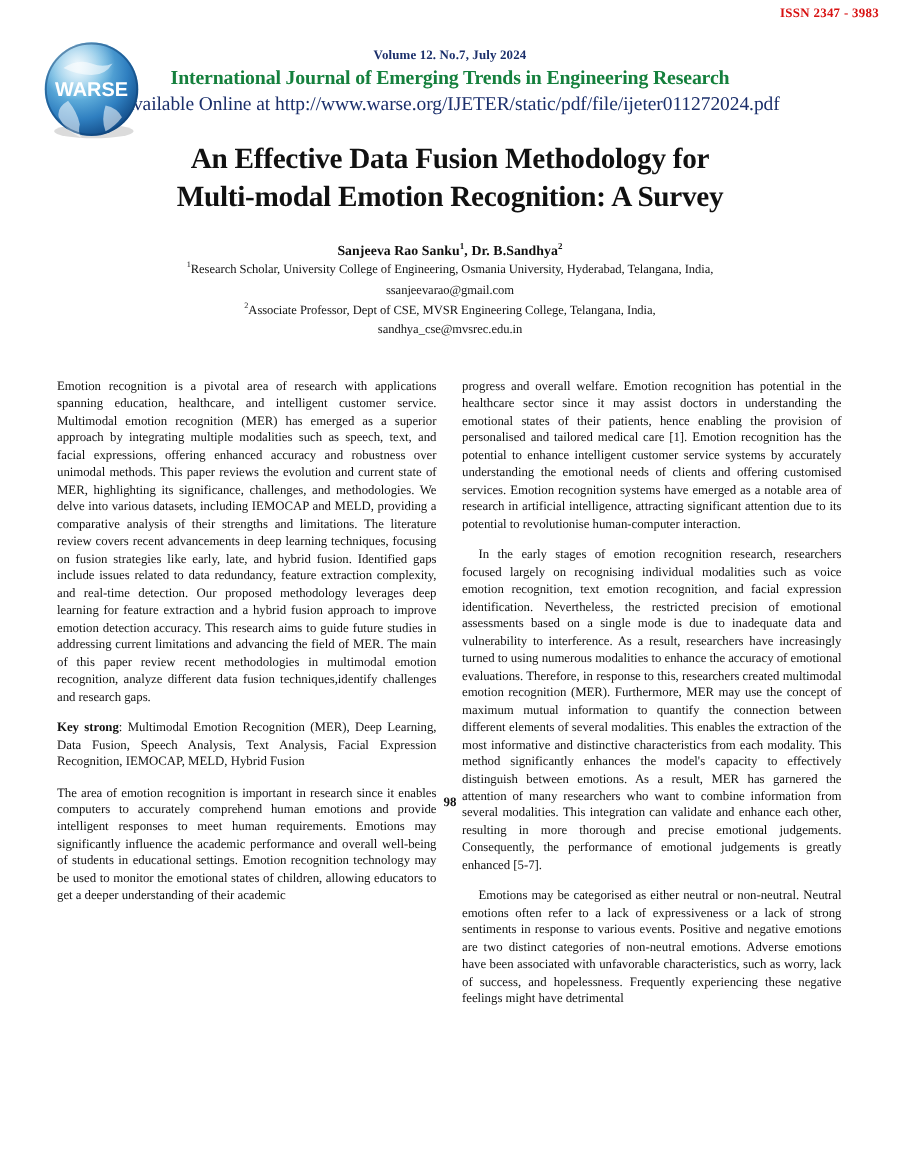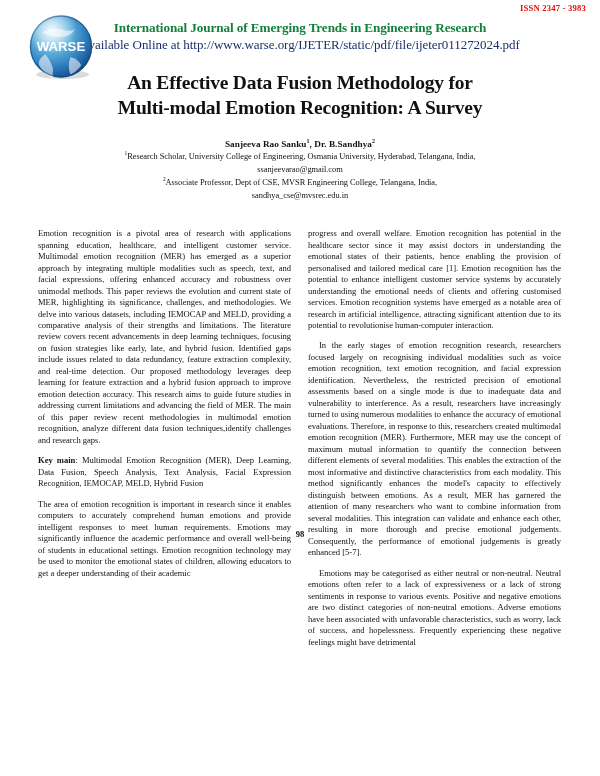--- a/index.html
+++ b/index.html
@@ -15,21 +15,21 @@
     color: #111111;
     overflow: hidden;
   }
 
   
   .page {
     position: relative;
     width: 600px;
     height: 575px;
     box-sizing: border-box;
-    padding: 4px 38px;
+    padding: 17px 38px;
   }
 
   .issn {
     position: absolute;
     top: 3px;
     right: 14px;
     color: #d81111;
     font-weight: bold;
     font-size: 8.6px;
     letter-spacing: 0.2px;
@@ -197,20 +197,21 @@
       <g fill="#ffffff" opacity="0.55">
         <path d="M26 30 q12 -8 24 -4 q10 4 18 0 q-6 10 -18 10 q-12 0 -24 -6 z"></path>
         <path d="M30 58 q8 10 10 20 q-2 8 2 12 q-14 -6 -20 -18 q-2 -8 8 -14 z"></path>
         <path d="M62 62 q10 2 14 10 q-6 8 -14 12 q-4 -10 0 -22 z"></path>
       </g>
       <circle cx="50" cy="48" r="40" fill="url(#shine)"></circle>
       <text x="50" y="54" text-anchor="middle" font-family="Liberation Sans, sans-serif" font-size="17" font-weight="bold" fill="#ffffff">WARSE</text>
       <circle cx="50" cy="48" r="39" fill="none" stroke="#0e3f73" stroke-width="1.6" opacity="0.5"></circle>
     </svg>
 
+    <div class="volume-line">Volume 12. No.7, July 2024</div>
     <div class="journal-title">International Journal of Emerging Trends in Engineering Research</div>
     <div class="avail-line">Available Online at http://www.warse.org/IJETER/static/pdf/file/ijeter011272024.pdf</div>
   </div>
 
   <h1 class="paper-title">
     <span>An Effective Data Fusion Methodology for</span><br>
     <span>Multi-modal Emotion Recognition: A Survey</span>
   </h1>
 
   <div class="authors"><span>Sanjeeva Rao Sanku</span><sup>1</sup><span>, </span><span>Dr. B.Sandhya</span><sup>2</sup></div>
@@ -220,21 +221,21 @@
 
   <div class="affil"><sup>2</sup><span>Associate Professor, Dept of CSE, MVSR Engineering College, Telangana, India,</span></div>
   <div class="affil">sandhya_cse@mvsrec.edu.in</div>
 
 
   <div class="columns">
 
     <div class="col">
       <p class="body">Emotion recognition is a pivotal area of research with applications spanning education, healthcare, and intelligent customer service. Multimodal emotion recognition (MER) has emerged as a superior approach by integrating multiple modalities such as speech, text, and facial expressions, offering enhanced accuracy and robustness over unimodal methods. This paper reviews the evolution and current state of MER, highlighting its significance, challenges, and methodologies. We delve into various datasets, including IEMOCAP and MELD, providing a comparative analysis of their strengths and limitations. The literature review covers recent advancements in deep learning techniques, focusing on fusion strategies like early, late, and hybrid fusion. Identified gaps include issues related to data redundancy, feature extraction complexity, and real-time detection. Our proposed methodology leverages deep learning for feature extraction and a hybrid fusion approach to improve emotion detection accuracy. This research aims to guide future studies in addressing current limitations and advancing the field of MER. The main of this paper review recent methodologies in multimodal emotion recognition, analyze different data fusion techniques,identify challenges and research gaps.</p>
 
-      <p class="body kw"><b>Key main</b><span>: </span><span>Multimodal Emotion Recognition (MER), Deep Learning, Data Fusion, Speech Analysis, Text Analysis, Facial Expression Recognition, IEMOCAP, MELD, Hybrid Fusion</span></p>
+      <p class="body kw"><b>Key strong</b><span>: </span><span>Multimodal Emotion Recognition (MER), Deep Learning, Data Fusion, Speech Analysis, Text Analysis, Facial Expression Recognition, IEMOCAP, MELD, Hybrid Fusion</span></p>
 
       <p class="body tight">The area of emotion recognition is important in research since it enables computers to accurately comprehend human emotions and provide intelligent responses to meet human requirements. Emotions may significantly influence the academic performance and overall well-being of students in educational settings. Emotion recognition technology may be used to monitor the emotional states of children, allowing educators to get a deeper understanding of their academic</p>
     </div>
 
     <div class="col">
       <p class="body">progress and overall welfare. Emotion recognition has potential in the healthcare sector since it may assist doctors in understanding the emotional states of their patients, hence enabling the provision of personalised and tailored medical care [1]. Emotion recognition has the potential to enhance intelligent customer service systems by accurately understanding the emotional needs of clients and offering customised services. Emotion recognition systems have emerged as a notable area of research in artificial intelligence, attracting significant attention due to its potential to revolutionise human-computer interaction.</p>
       <p class="body indent">In the early stages of emotion recognition research, researchers focused largely on recognising individual modalities such as voice emotion recognition, text emotion recognition, and facial expression identification. Nevertheless, the restricted precision of emotional assessments based on a single mode is due to inadequate data and vulnerability to interference. As a result, researchers have increasingly turned to using numerous modalities to enhance the accuracy of emotional evaluations. Therefore, in response to this, researchers created multimodal emotion recognition (MER). Furthermore, MER may use the concept of maximum mutual information to quantify the connection between different elements of several modalities. This enables the extraction of the most informative and distinctive characteristics from each modality. This method significantly enhances the model's capacity to effectively distinguish between emotions. As a result, MER has garnered the attention of many researchers who want to combine information from several modalities. This integration can validate and enhance each other, resulting in more thorough and precise emotional judgements. Consequently, the performance of emotional judgements is greatly enhanced [5-7].</p>
       <p class="body indent tight">Emotions may be categorised as either neutral or non-neutral. Neutral emotions often refer to a lack of expressiveness or a lack of strong sentiments in response to various events. Positive and negative emotions are two distinct categories of non-neutral emotions. Adverse emotions have been associated with unfavorable characteristics, such as worry, lack of success, and hopelessness. Frequently experiencing these negative feelings might have detrimental</p>
     </div>
 

